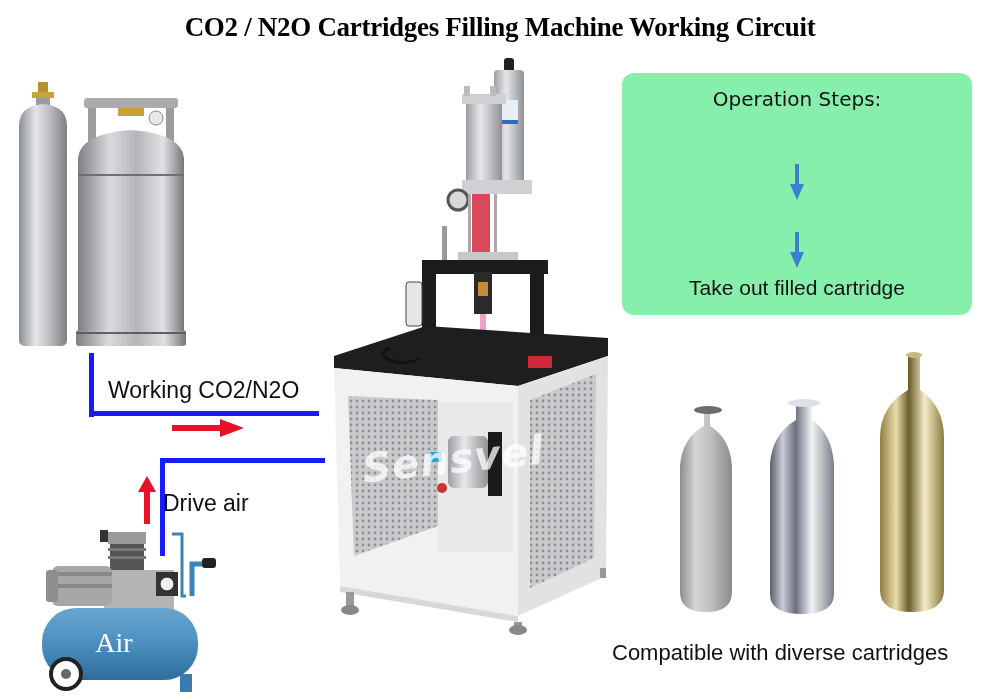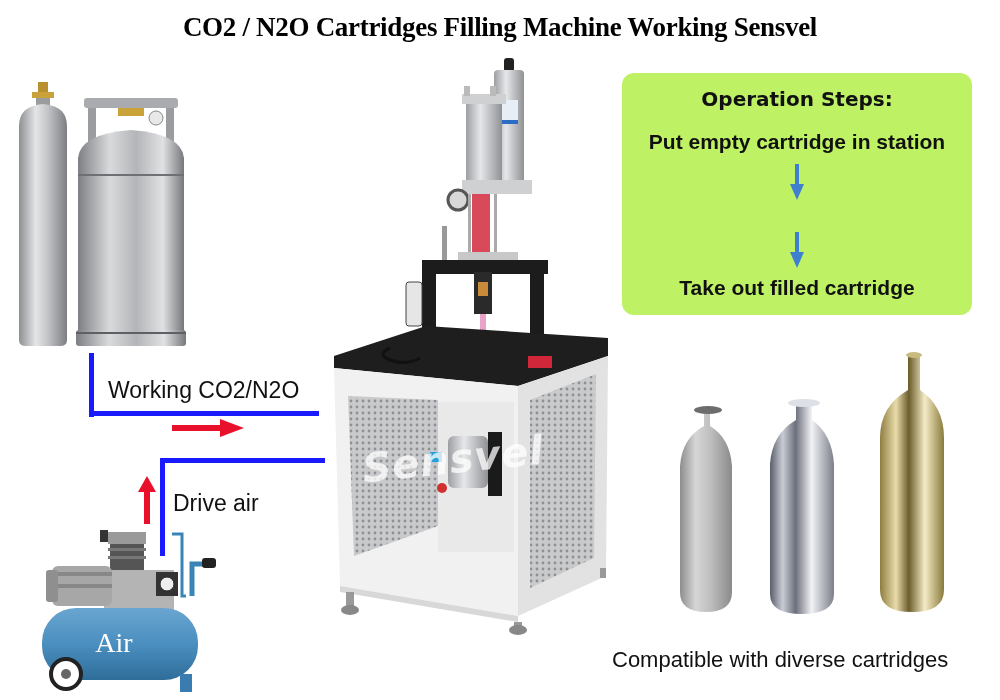--- a/index.html
+++ b/index.html
@@ -3,37 +3,37 @@
 <meta charset="utf-8">
 <style>
   html, body { margin: 0; padding: 0; background: #ffffff; }
   body { width: 1000px; height: 700px; position: relative; overflow: hidden;
          font-family: "DejaVu Sans", sans-serif; color: #111; }
   .abs { position: absolute; }
   .title { left: 0; top: 12px; width: 1000px; text-align: center;
            font-family: "Liberation Serif", serif; font-weight: bold;
            font-size: 27px; letter-spacing: -0.3px; color: #000; }
   .steps-box { left: 622px; top: 73px; width: 350px; height: 242px;
-               background: #bef264; border-radius: 12px; font-weight: bold; }
+               background: #86efac; border-radius: 12px; }
   .steps-box .heading { position: absolute; left: 0; width: 100%; top: 14px;
                         text-align: center; font-size: 20px; color: #111; }
   .step { position: absolute; left: 0; width: 100%; text-align: center;
           font-size: 21px; color: #111; font-family: "Liberation Sans", sans-serif; }
   .step-arrow { position: absolute; left: 168px; width: 14px; height: 36px; }
   .label { font-family: "Liberation Sans", sans-serif; font-size: 23px; color: #111; }
   .pipe { background: #1a1aff; position: absolute; }
   .caption { left: 612px; top: 640px; font-family: "Liberation Sans", sans-serif;
-             font-size: 22px; color: #111; margin-top: 7px; }
+             font-size: 22px; color: #111; }
   .watermark { font-family: "DejaVu Sans", sans-serif; font-style: italic; font-weight: bold;
                font-size: 40px; color: rgba(255,255,255,0.75); letter-spacing: 1px; }
 </style>
 </head>
 <body>
 
-<div class="abs title">CO2 / N2O Cartridges Filling Machine Working Sensvel</div>
+<div class="abs title">CO2 / N2O Cartridges Filling Machine Working Circuit</div>
 
 <svg class="abs" style="left:10px;top:78px" width="190" height="270">
   <defs>
     <linearGradient id="cylA" x1="0" x2="1">
       <stop offset="0" stop-color="#8d8f93"></stop>
         <stop offset="0.35" stop-color="#e4e5e7"></stop>
       <stop offset="0.6" stop-color="#c2c4c7"></stop>
         <stop offset="1" stop-color="#7c7e82"></stop>
     </linearGradient>
     <linearGradient id="cylB" x1="0" x2="1">
@@ -66,21 +66,21 @@
 <div class="pipe" style="left:89px;top:353px;width:5px;height:64px"></div>
 <div class="pipe" style="left:89px;top:411px;width:230px;height:5px"></div>
 <div class="abs label" style="left:108px;top:377px">Working CO2/N2O</div>
 <svg class="abs" style="left:170px;top:418px" width="76" height="20">
   <rect x="2" y="7" width="52" height="6" fill="#e8102a"></rect>
   <polygon points="50,1 74,10 50,19" fill="#e8102a"></polygon>
 </svg>
 
 <div class="pipe" style="left:160px;top:458px;width:165px;height:5px"></div>
 <div class="pipe" style="left:160px;top:458px;width:5px;height:98px"></div>
-<div class="abs label" style="left:173px;top:490px">Drive air</div>
+<div class="abs label" style="left:163px;top:490px">Drive air</div>
 <svg class="abs" style="left:138px;top:476px" width="18" height="48">
   <rect x="6" y="14" width="6" height="34" fill="#e8102a"></rect>
   <polygon points="0,16 9,0 18,16" fill="#e8102a"></polygon>
 </svg>
 
 <svg class="abs" style="left:38px;top:524px" width="180" height="170">
   <defs>
     <linearGradient id="tank" x1="0" x2="0" y1="0" y2="1">
       <stop offset="0" stop-color="#6aa5d0"></stop>
         <stop offset="0.5" stop-color="#4a8fc0"></stop>
@@ -164,21 +164,20 @@
   <rect x="28" y="536" width="8" height="16" fill="#999"></rect>
     <ellipse cx="32" cy="554" rx="9" ry="5" fill="#888"></ellipse>
   <rect x="196" y="566" width="8" height="8" fill="#999"></rect>
     <ellipse cx="200" cy="574" rx="9" ry="5" fill="#888"></ellipse>
   <rect x="282" y="512" width="6" height="10" fill="#999"></rect>
 </svg>
 <div class="abs watermark" style="left:362px;top:436px;transform:rotate(-6deg)">Sensvel</div>
 
 <div class="abs steps-box">
   <div class="heading">Operation Steps:</div>
-  <div class="step" style="top:57px">Put empty cartridge in station</div>
   <svg class="step-arrow" style="top:91px" viewBox="0 0 14 36">
     <rect x="5" y="0" width="4" height="22" fill="#3f7fd0"></rect>
       <polygon points="0,20 14,20 7,36" fill="#3f7fd0"></polygon>
   </svg>
   <svg class="step-arrow" style="top:159px" viewBox="0 0 14 36">
     <rect x="5" y="0" width="4" height="22" fill="#3f7fd0"></rect>
       <polygon points="0,20 14,20 7,36" fill="#3f7fd0"></polygon>
   </svg>
   <div class="step" style="top:203px">Take out filled cartridge</div>
 </div>

